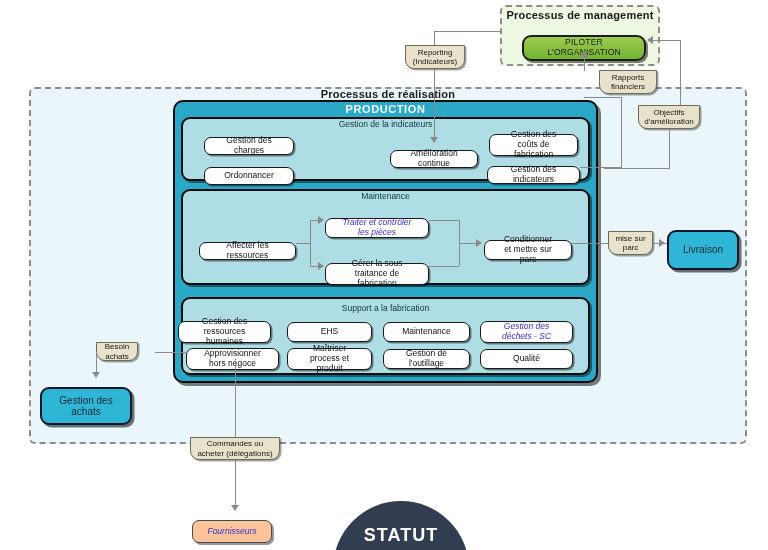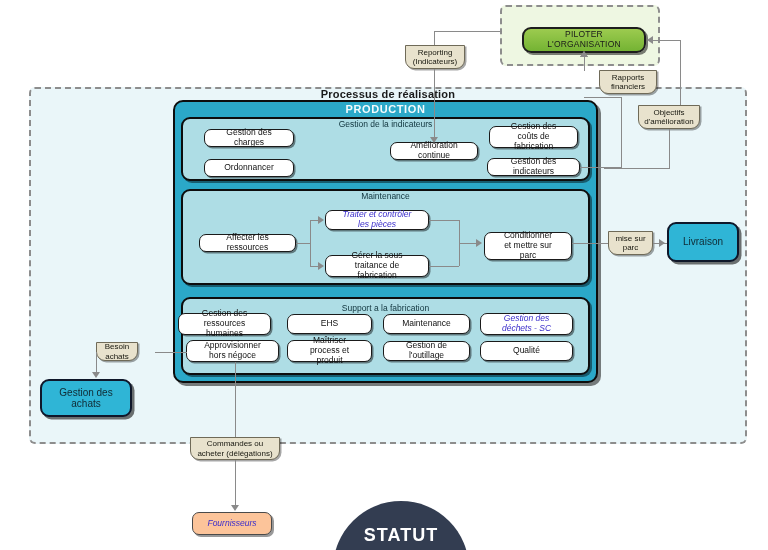--- a/index.html
+++ b/index.html
@@ -16,21 +16,21 @@
   .real-box{background:#eaf6f9;}
 
   .zone-title{position:absolute;left:0;right:0;text-align:center;
       font-size:11px;font-weight:bold;color:#1a1a1a;letter-spacing:.2px;}
 
   
   .rbox{position:absolute;box-sizing:border-box;display:flex;
         align-items:center;justify-content:center;text-align:center;
         border:1px solid #1a1a1a;border-radius:7px;background:#ffffff;
         font-size:8.5px;line-height:1.15;color:#111;padding:1px 16px;
-        box-shadow:1.5px 1.5px 0 rgba(0,0,0,.45);}
+        box-shadow:1.5px 1.5px 0 rgba(0,0,0,.45);margin-top:8px;}
   .rbox.italic-blue{color:#3b2ecb;font-style:italic;}
 
   .green-box{background:linear-gradient(#9ccb4f,#74b333);border:2px solid #1d1d1d;
        border-radius:9px;color:#1a1a1a;font-size:8.5px;font-weight:normal;
        box-shadow:2px 2px 0 rgba(0,0,0,.5);letter-spacing:.2px;}
 
   .cyan-box{background:#2fb5d6;border:2px solid #0f172a;border-radius:9px;
        color:#102a33;font-size:10px;box-shadow:2.5px 2.5px 0 rgba(0,0,0,.55);}
 
   .orange-box{background:#fcc49a;border:1px solid #4a4a4a;border-radius:7px;
@@ -75,39 +75,40 @@
 </style>
 </head>
 <body>
 
 <div id="stage">
 
   <div class="abs dash-box real-box" style="left:29px;top:87px;width:718px;height:357px;"></div>
   <div class="zone-title" style="left:29px;width:718px;top:88px;">Processus de réalisation</div>
 
   <div class="abs dash-box mgmt-box" style="left:500px;top:5px;width:160px;height:61px;"></div>
+  <div class="zone-title" style="left:500px;width:160px;top:9px;">Processus de management</div>
   <div class="rbox green-box" style="left:522px;top:27px;width:124px;height:26px;">PILOTER L'ORGANISATION</div>
 
   <div class="abs prod-frame" style="left:173px;top:100px;width:425px;height:283px;"></div>
   <div class="prod-title" style="left:173px;width:425px;top:103px;">PRODUCTION</div>
 
   <div class="abs sub-frame" style="left:181px;top:117px;width:409px;height:64px;"></div>
   <div class="sub-title" style="left:181px;width:409px;top:119px;">Gestion de la indicateurs</div>
   <div class="rbox" style="left:204px;top:129px;width:90px;height:18px;">Gestion des charges</div>
   <div class="rbox" style="left:204px;top:159px;width:90px;height:18px;">Ordonnancer</div>
   <div class="rbox" style="left:390px;top:142px;width:88px;height:18px;">Amélioration continue</div>
   <div class="rbox" style="left:489px;top:126px;width:89px;height:22px;">Gestion des coûts de fabrication</div>
   <div class="rbox" style="left:487px;top:158px;width:93px;height:18px;">Gestion des indicateurs</div>
 
   <div class="abs sub-frame" style="left:181px;top:189px;width:409px;height:96px;"></div>
   <div class="sub-title" style="left:181px;width:409px;top:191px;">Maintenance</div>
   <div class="rbox" style="left:199px;top:234px;width:97px;height:18px;">Affecter les ressources</div>
   <div class="rbox italic-blue" style="left:325px;top:210px;width:104px;height:20px;">Traiter et contrôler les pièces</div>
   <div class="rbox" style="left:325px;top:255px;width:104px;height:22px;">Gérer la sous traitance de fabrication</div>
-  <div class="rbox" style="left:484px;top:232px;width:88px;height:28px;text-align:center;">Conditionner et mettre sur parc</div>
+  <div class="rbox" style="left:484px;top:232px;width:88px;height:20px;text-align:center;">Conditionner et mettre sur parc</div>
 
   <div class="abs sub-frame" style="left:181px;top:297px;width:409px;height:78px;"></div>
   <div class="sub-title" style="left:181px;width:409px;top:303px;">Support a la fabrication</div>
   <div class="rbox" style="left:178px;top:313px;width:93px;height:22px;text-align:center;">Gestion des ressources humaines</div>
   <div class="rbox" style="left:287px;top:314px;width:85px;height:20px;">EHS</div>
   <div class="rbox" style="left:383px;top:314px;width:87px;height:20px;">Maintenance</div>
   <div class="rbox italic-blue" style="left:480px;top:313px;width:93px;height:22px;">Gestion des déchets - SC</div>
   <div class="rbox" style="left:186px;top:340px;width:93px;height:22px;">Approvisionner hors négoce</div>
   <div class="rbox" style="left:287px;top:340px;width:85px;height:22px;">Maîtriser process et produit</div>
   <div class="rbox" style="left:383px;top:341px;width:87px;height:20px;">Gestion de l'outillage</div>

